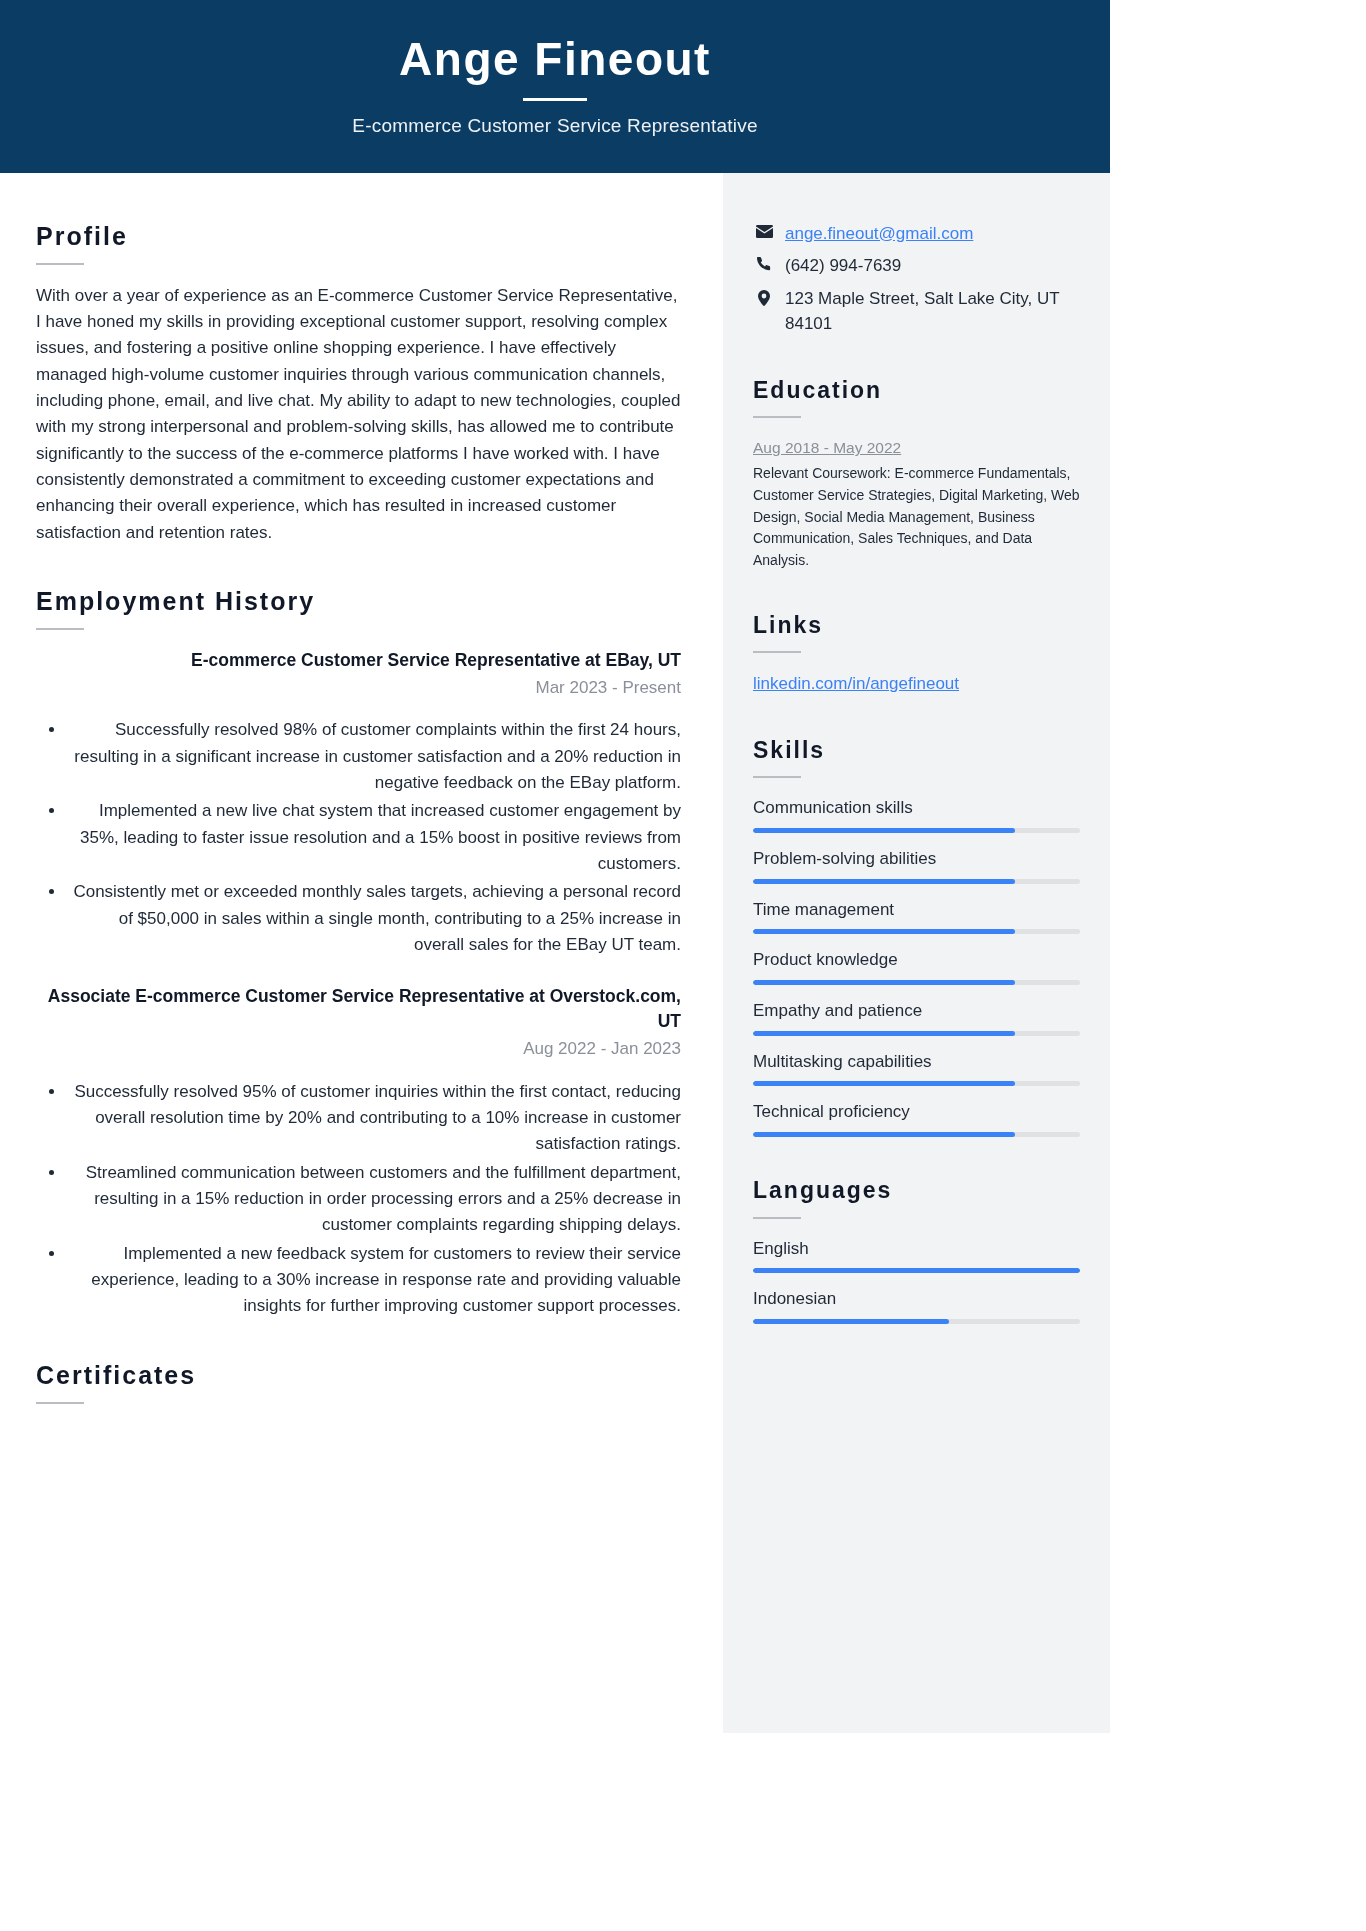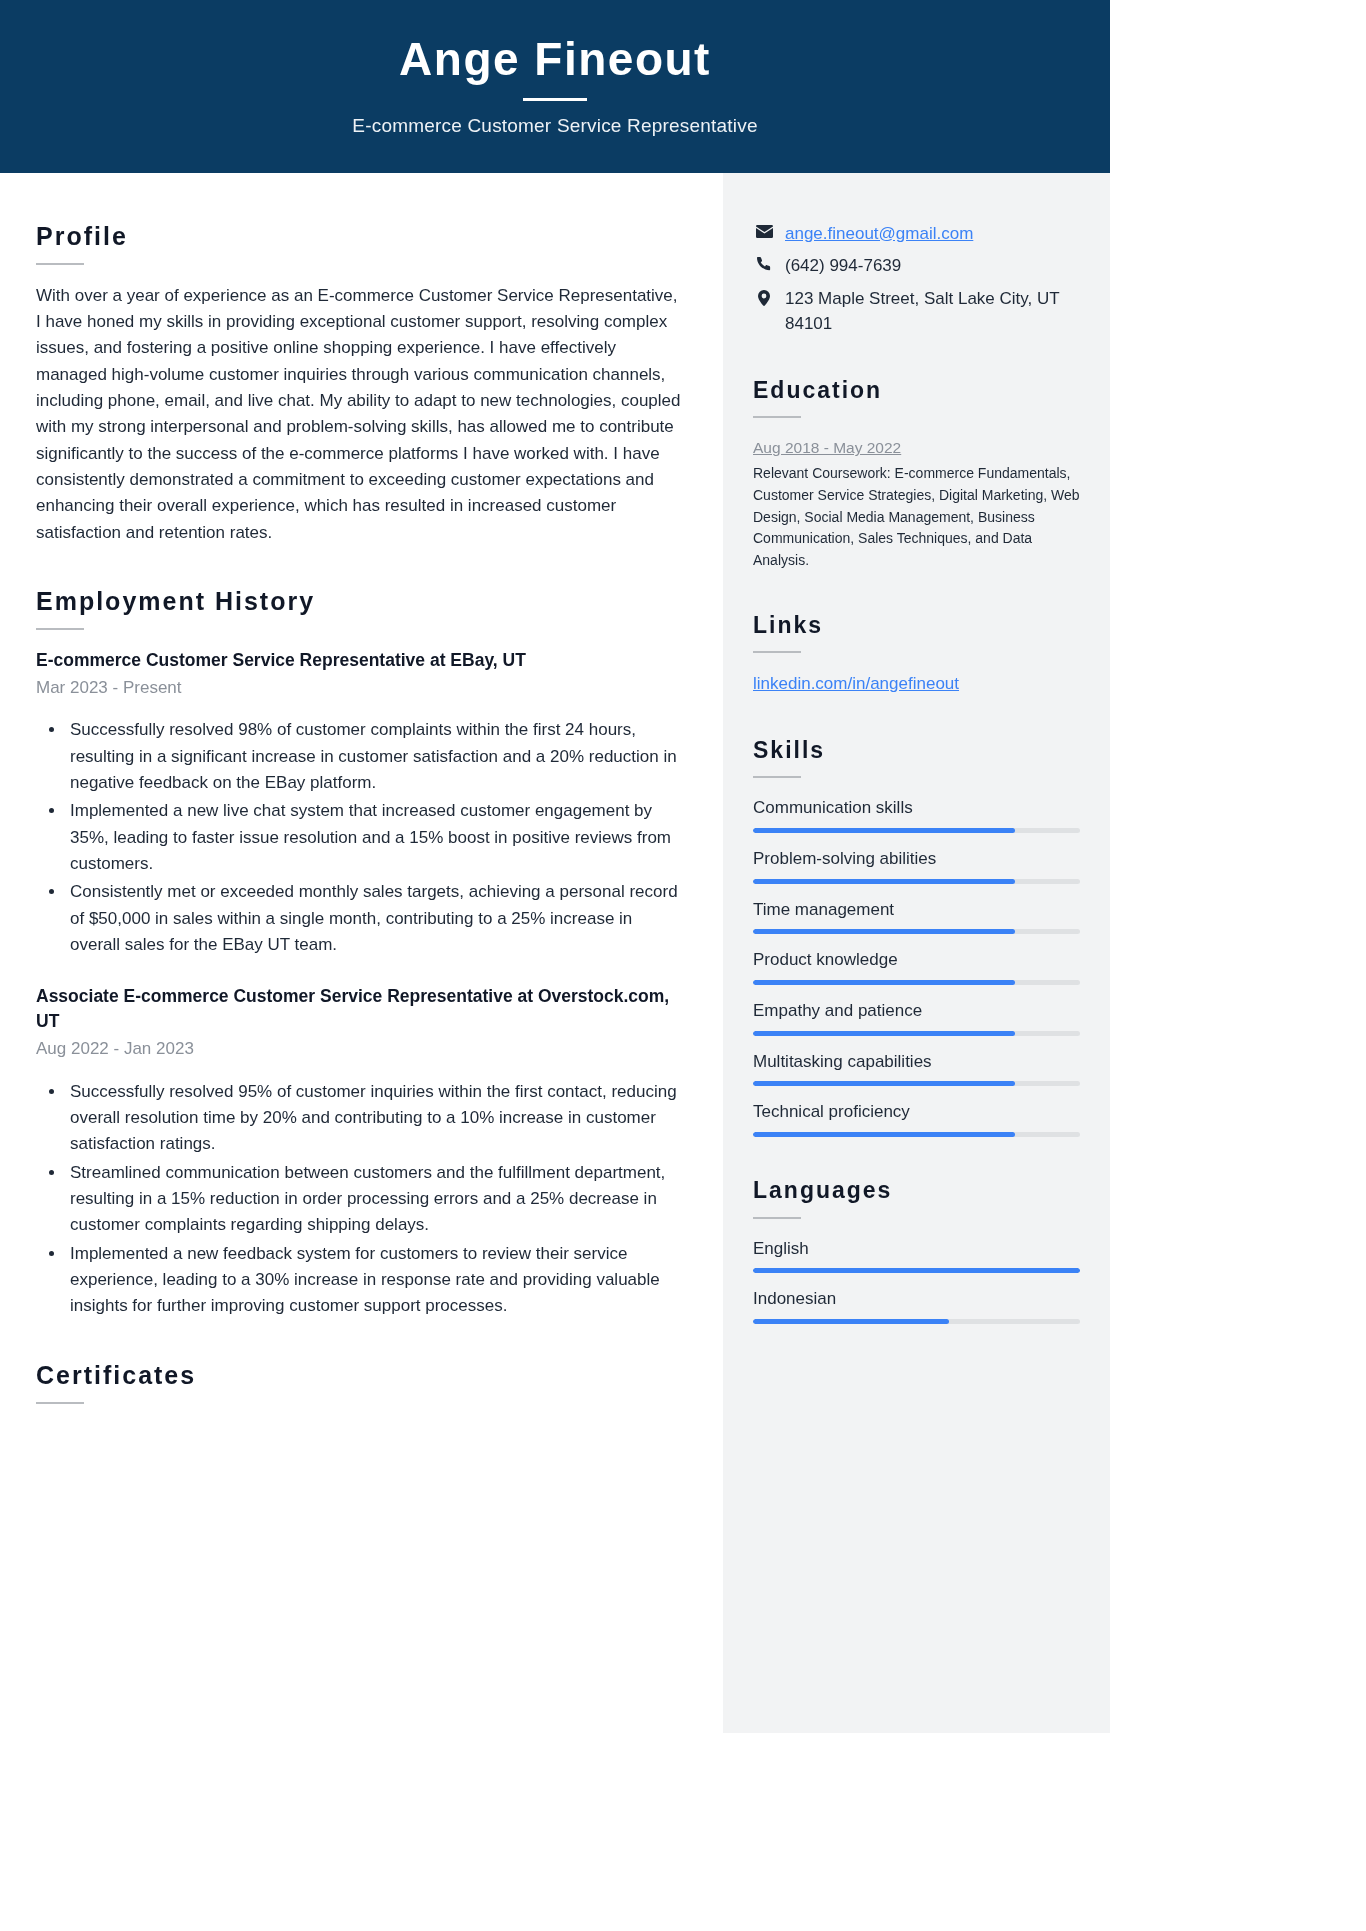--- a/index.html
+++ b/index.html
@@ -74,21 +74,21 @@
   .sec { margin-bottom:40px; }
   .sec:last-child { margin-bottom:0; }
 
   
   .para {
     color:#1f2937;
     font-size:17px;
     line-height:1.55;
   }
 
-  .job { margin-bottom:26px; }
+  .job { margin-bottom:26px;text-align:right; }
   .job:last-child { margin-bottom:0; }
   .job-title {
     color:#111827;
     font-size:17.5px;
     font-weight:bold;
     line-height:1.42;
   }
   .job-date {
     color:#8a9099;
     font-size:17px;

